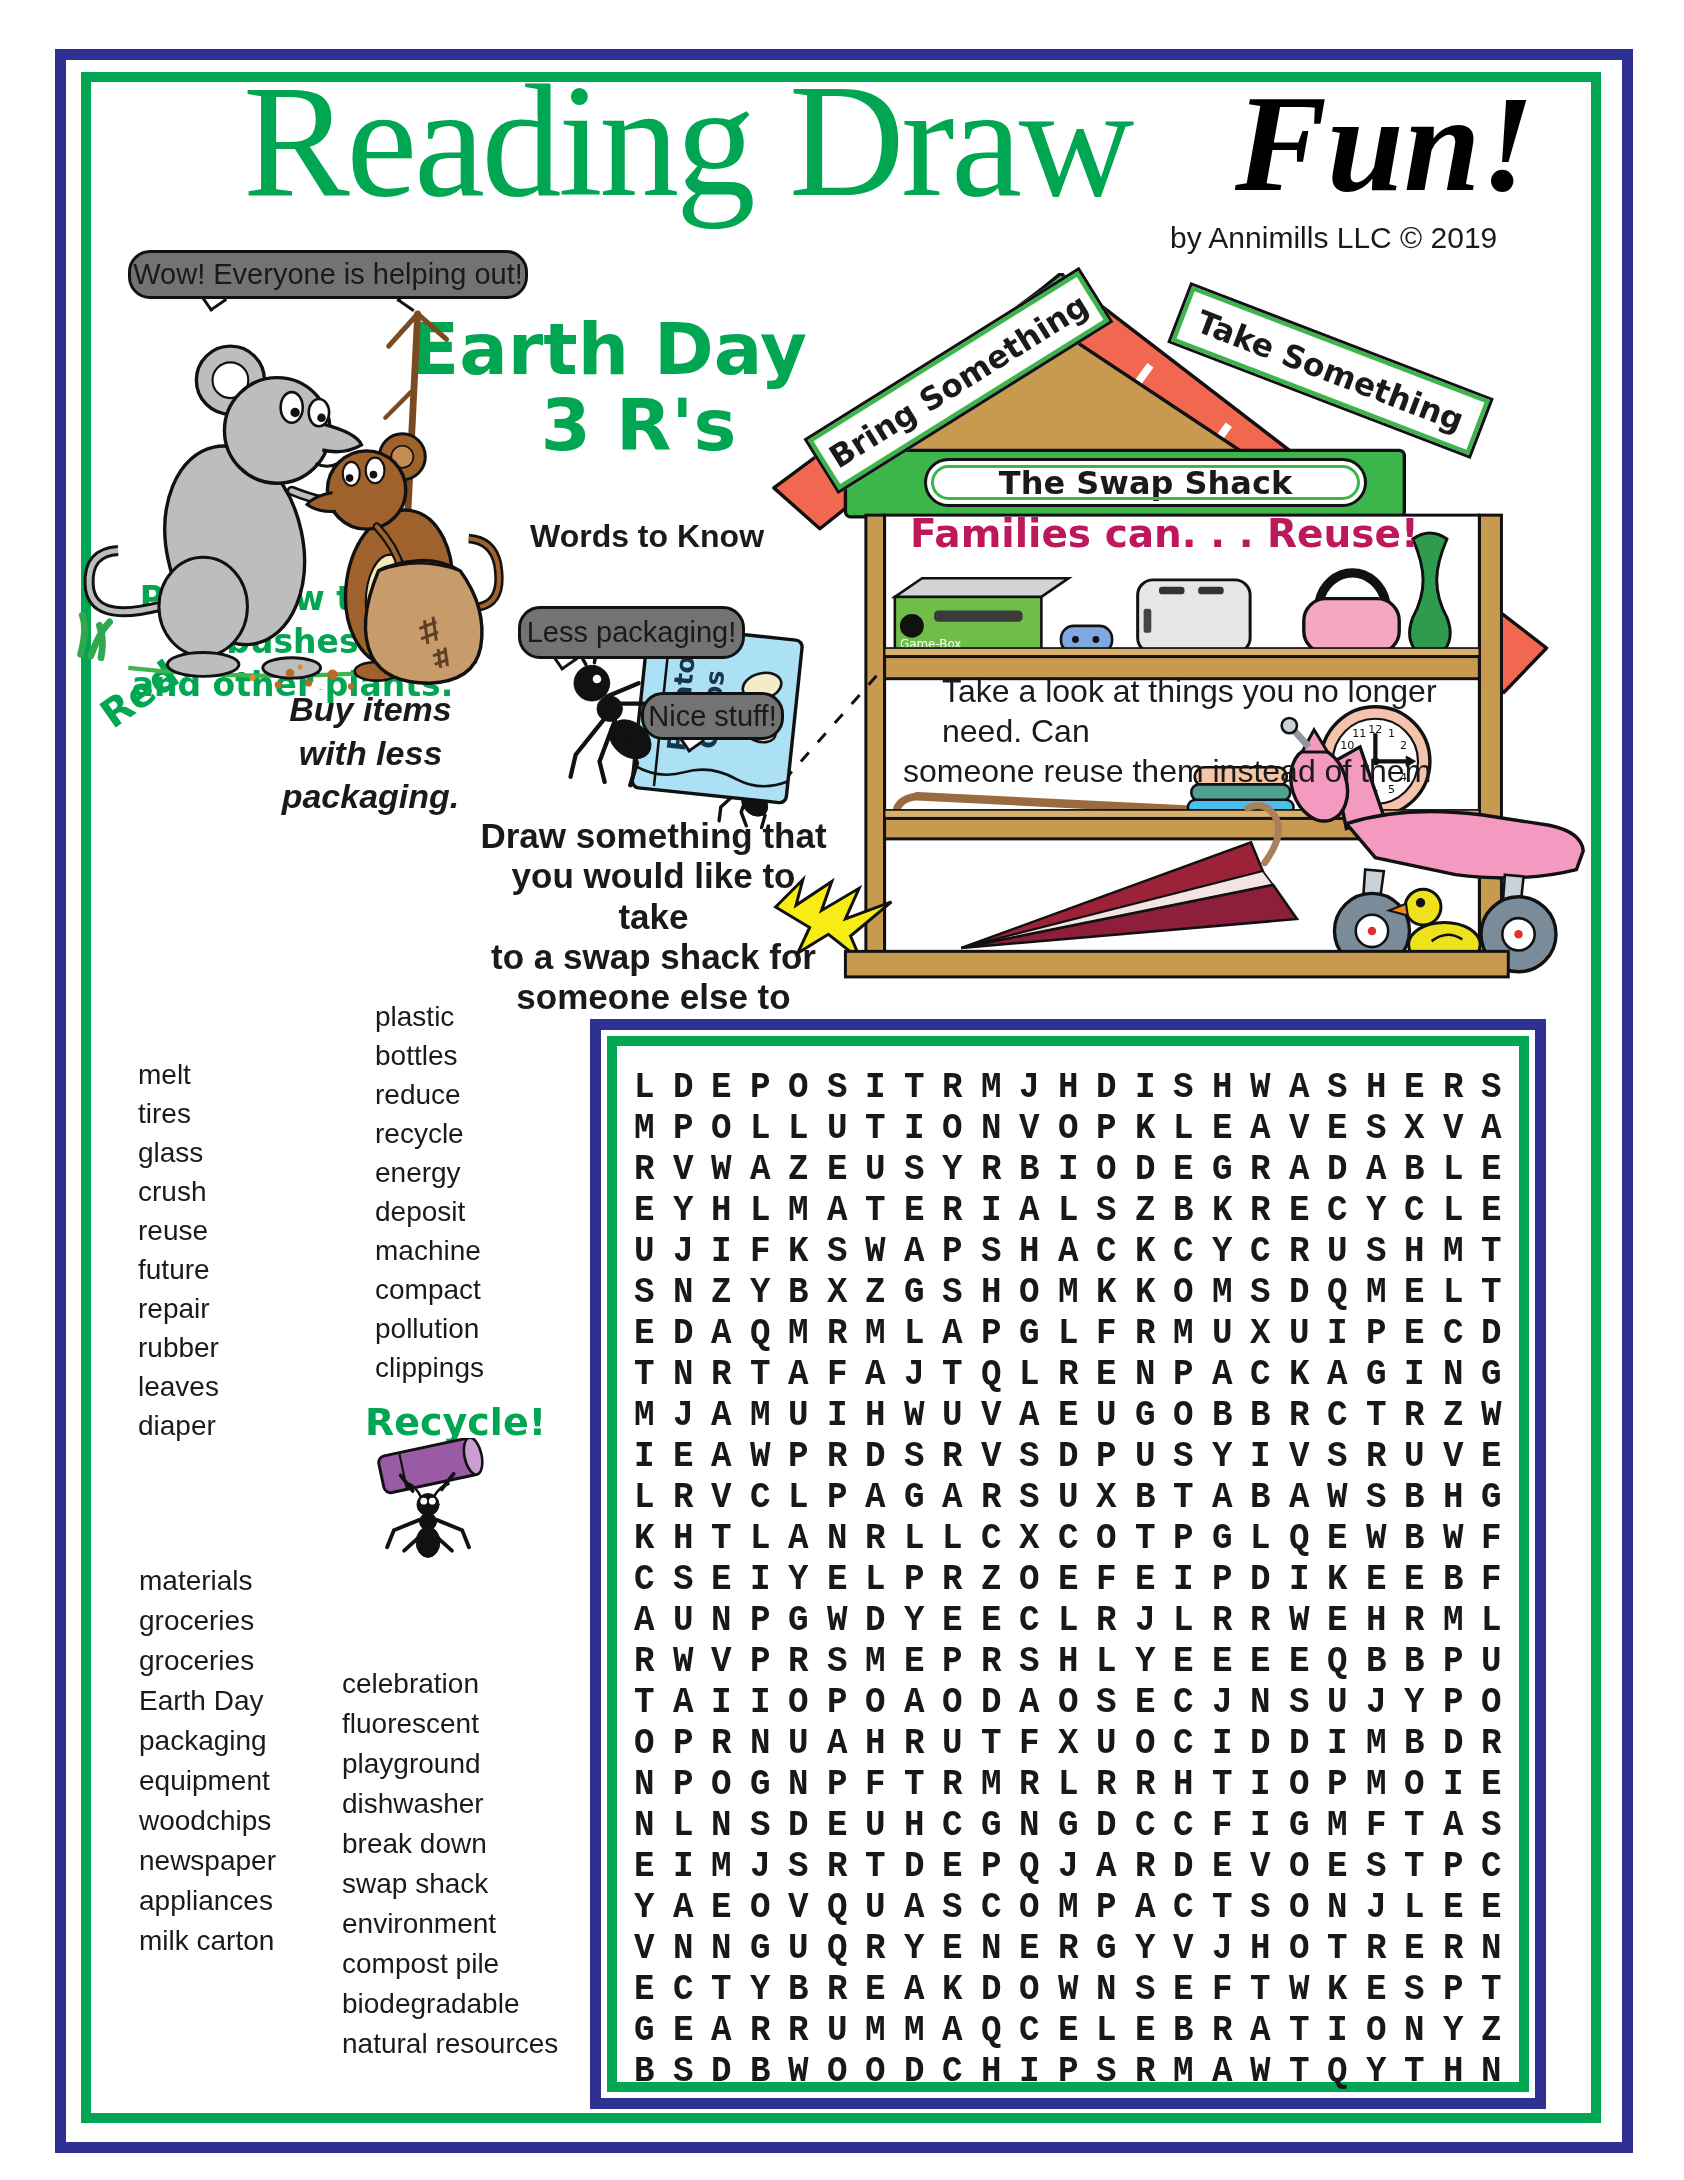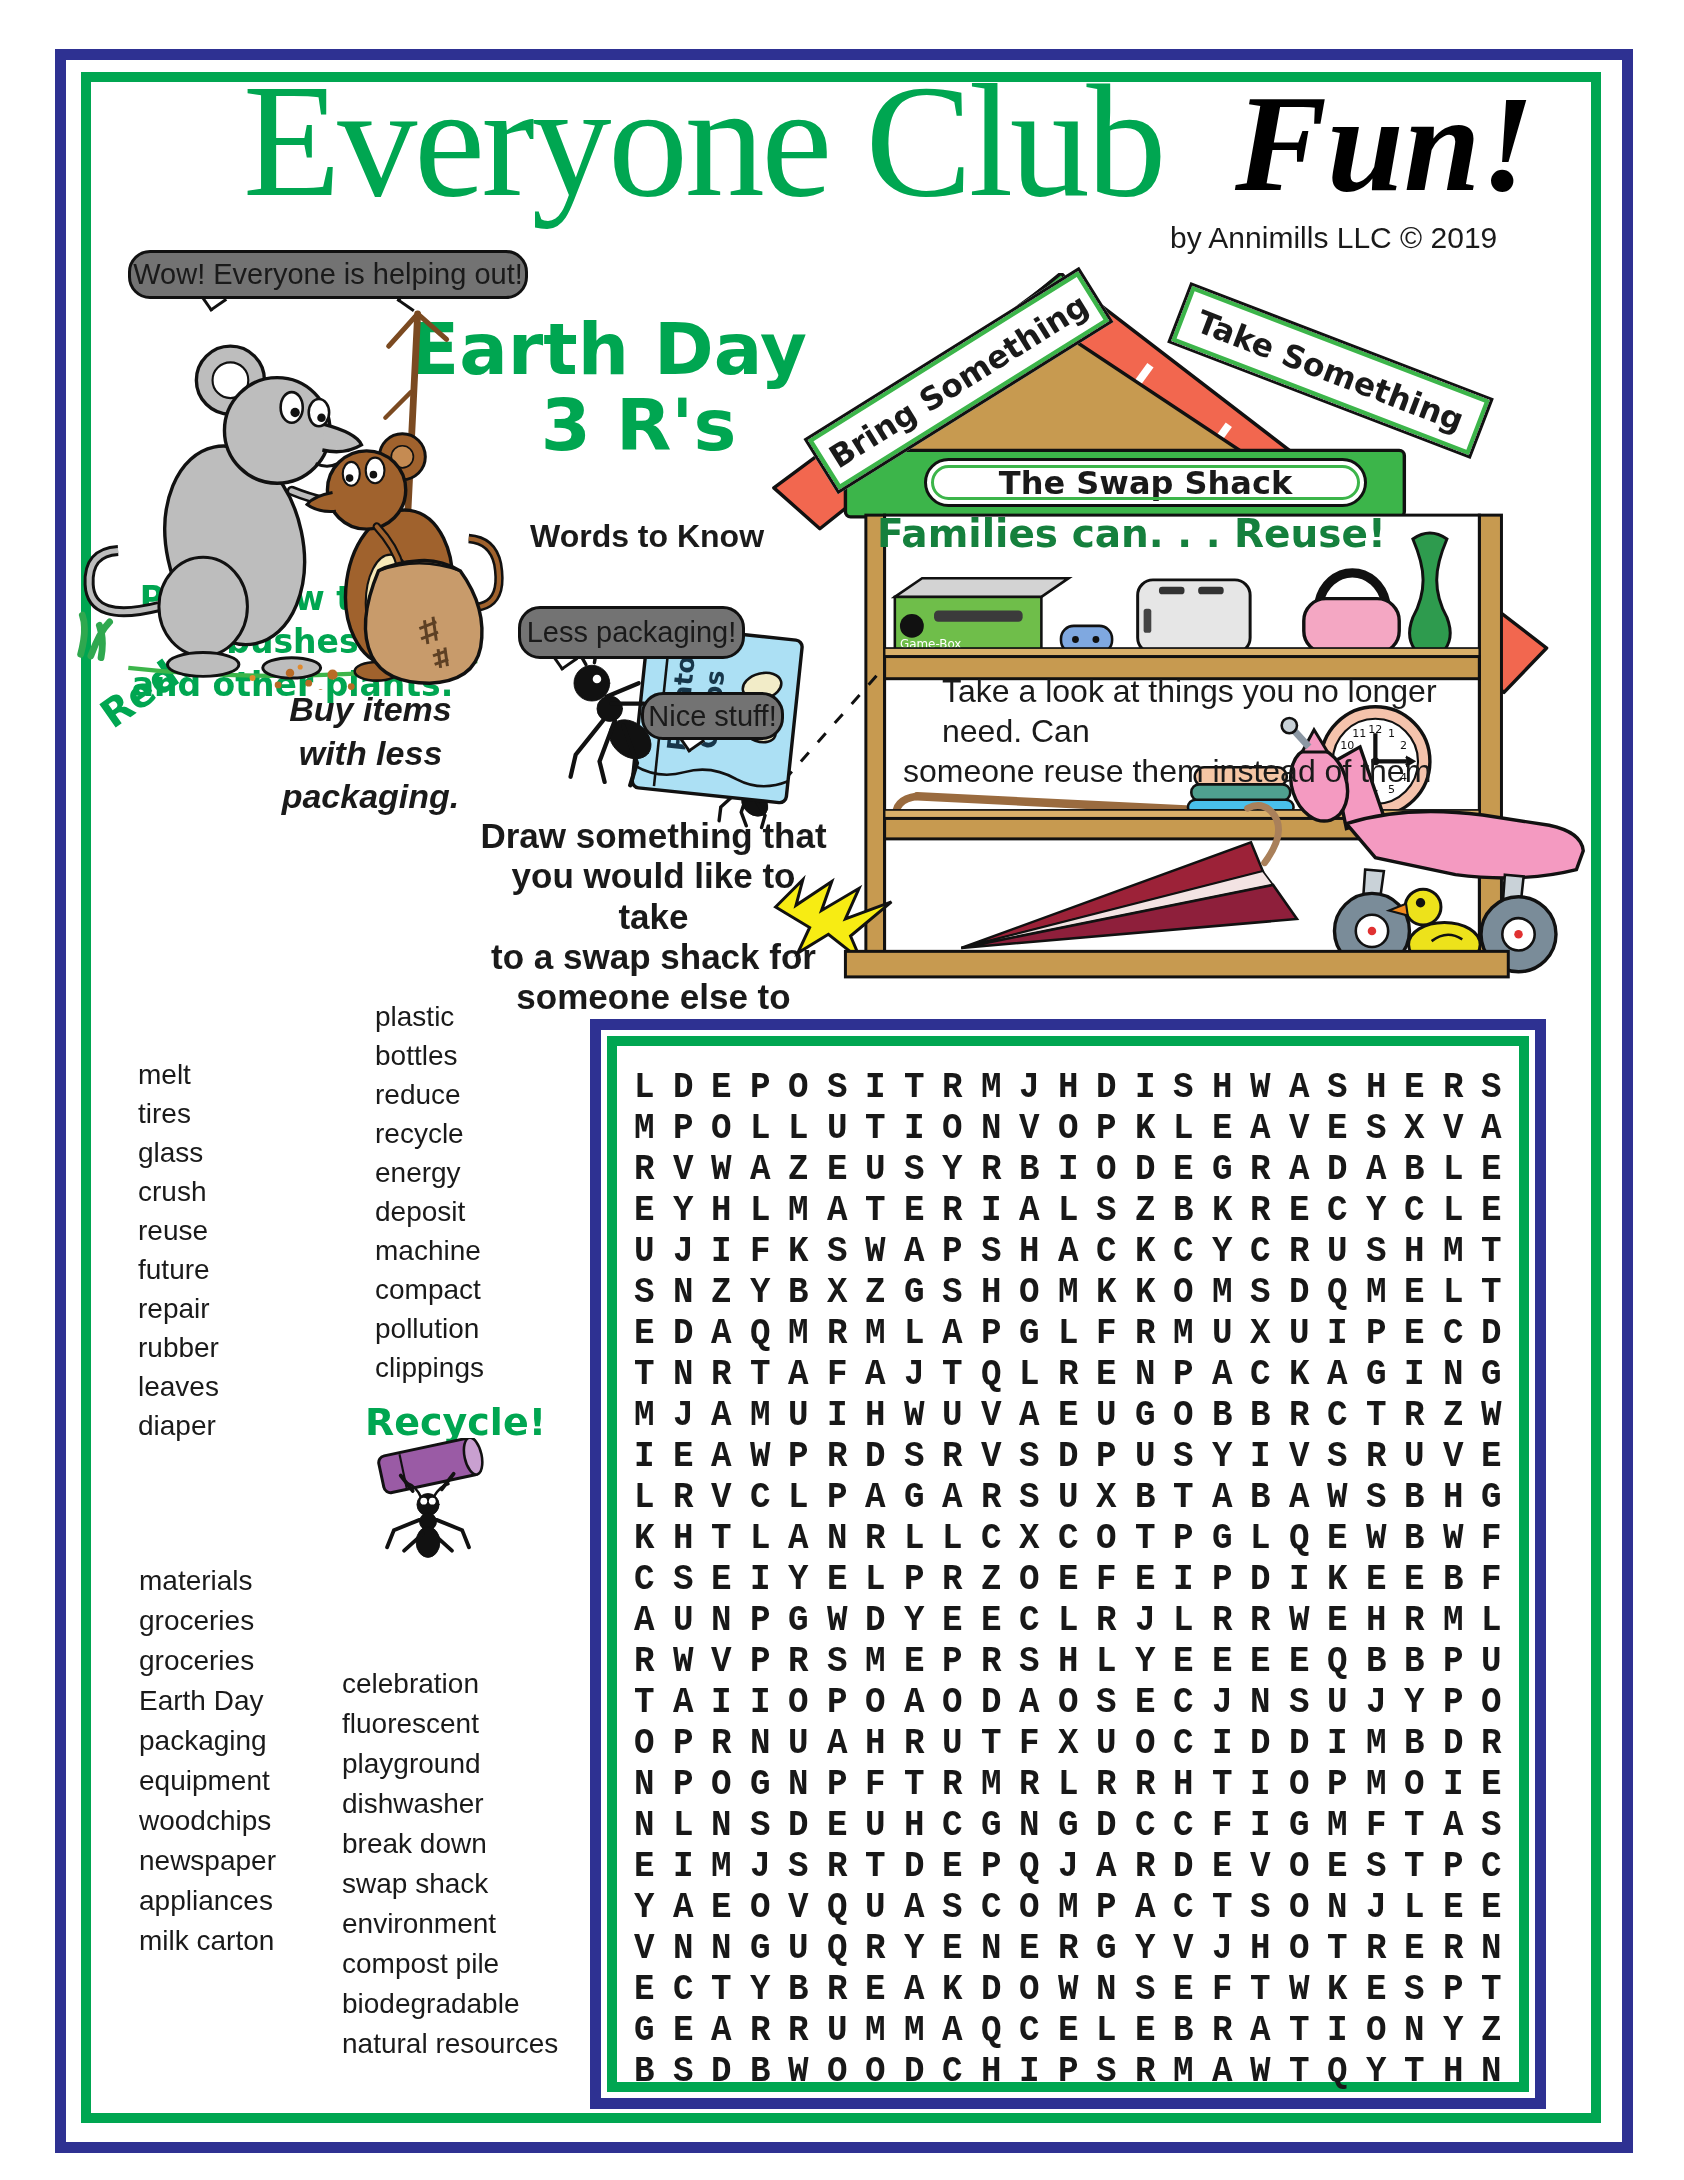--- a/index.html
+++ b/index.html
@@ -45,22 +45,22 @@
   .wl3b{left:342px;top:1664px;line-height:40px;}
 
   
   .sign{background:#fff;border:3.4px solid #111;box-shadow:inset 0 0 0 4.3px #3CB54A;display:flex;align-items:center;
         justify-content:center;font-family:"DejaVu Sans",sans-serif;font-size:31.5px;font-weight:600;
         white-space:nowrap;z-index:8;}
   .sign-left{left:796px;top:348px;width:325px;height:65px;transform:rotate(-32deg);}
   .sign-right{left:1168px;top:338px;width:325px;height:65px;transform:rotate(21deg);}
   .sign-name{left:924px;top:458px;width:443px;height:49px;border-radius:25px;box-shadow:none;
              border:3.4px solid #111;outline:3.4px solid #3CB54A;outline-offset:-10.2px;font-size:32px;z-index:9;}
-  .families{left:877px;top:511px;width:409px;font-family:"DejaVu Sans",sans-serif;font-weight:bold;
-            font-size:39px;color:#15803d;white-space:nowrap;z-index:9;}
+  .families{left:910px;top:511px;width:409px;font-family:"DejaVu Sans",sans-serif;font-weight:bold;
+            font-size:39px;color:#be185d;white-space:nowrap;z-index:9;}
   .shack-para{left:886px;top:671px;width:596px;font-size:32px;line-height:40px;z-index:9;}
   .shack-para .i1{padding-left:56px;}
   .shack-para .i2{padding-left:17px;}
 
   
   .ws-outer{left:590px;top:1019px;width:956px;height:1090px;border:11px solid #2E3192;padding:6px;background:#fff;z-index:10;}
   .ws-inner{width:100%;height:100%;border:10.2px solid #00A651;display:flex;align-items:center;justify-content:center;}
   .ws-grid{display:grid;width:886px;height:995px;}
   .cell{display:flex;align-items:center;justify-content:center;font-family:"Liberation Mono",monospace;
         font-size:36px;font-weight:bold;color:#181818;transform:scale(0.95,1.05);}
@@ -69,21 +69,21 @@
   .clock-num{font-size:13px;fill:#111;text-anchor:middle;}
 </style>
 </head>
 <body>
 
 <div class="canvas">
 
   <div class="abs border-navy"></div>
   <div class="abs border-green"></div>
 
-  <div class="abs title-green">Everyone Club</div>
+  <div class="abs title-green">Reading Draw</div>
   <div class="abs title-blue">Fun!</div>
   <div class="abs byline">by Annimills LLC © 2019</div>
 
   <div class="abs bubble" style="left:128px;top:250px;width:400px;height:49px;">
     <span>Wow! Everyone is helping out!</span>
   </div>
   <div class="abs tail" style="left:203px;top:288px;"></div>
   <div class="abs tail" style="left:400px;top:288px;transform:rotate(125deg);"></div>
 
   <svg class="abs" style="left:77px;top:290px;z-index:4;" width="443" height="400" viewBox="0 0 520 470">

